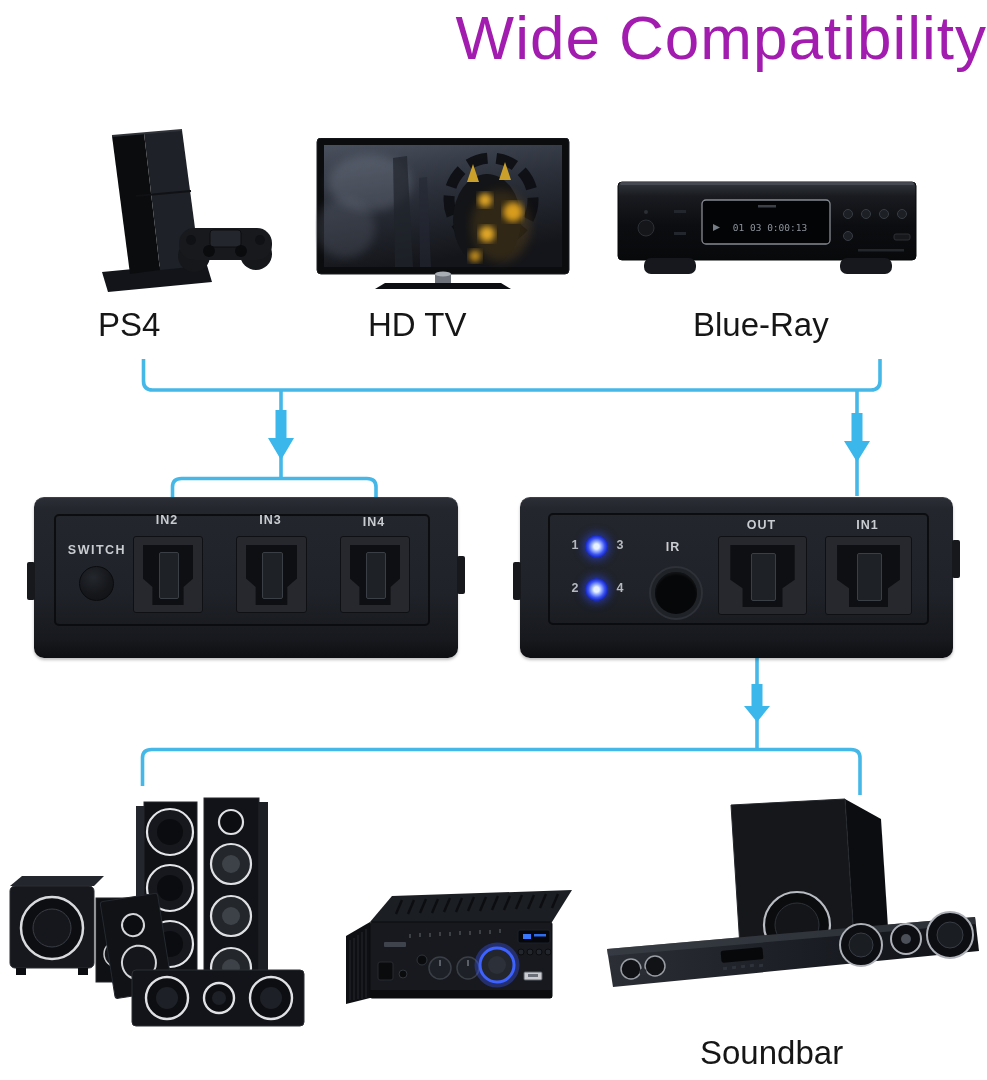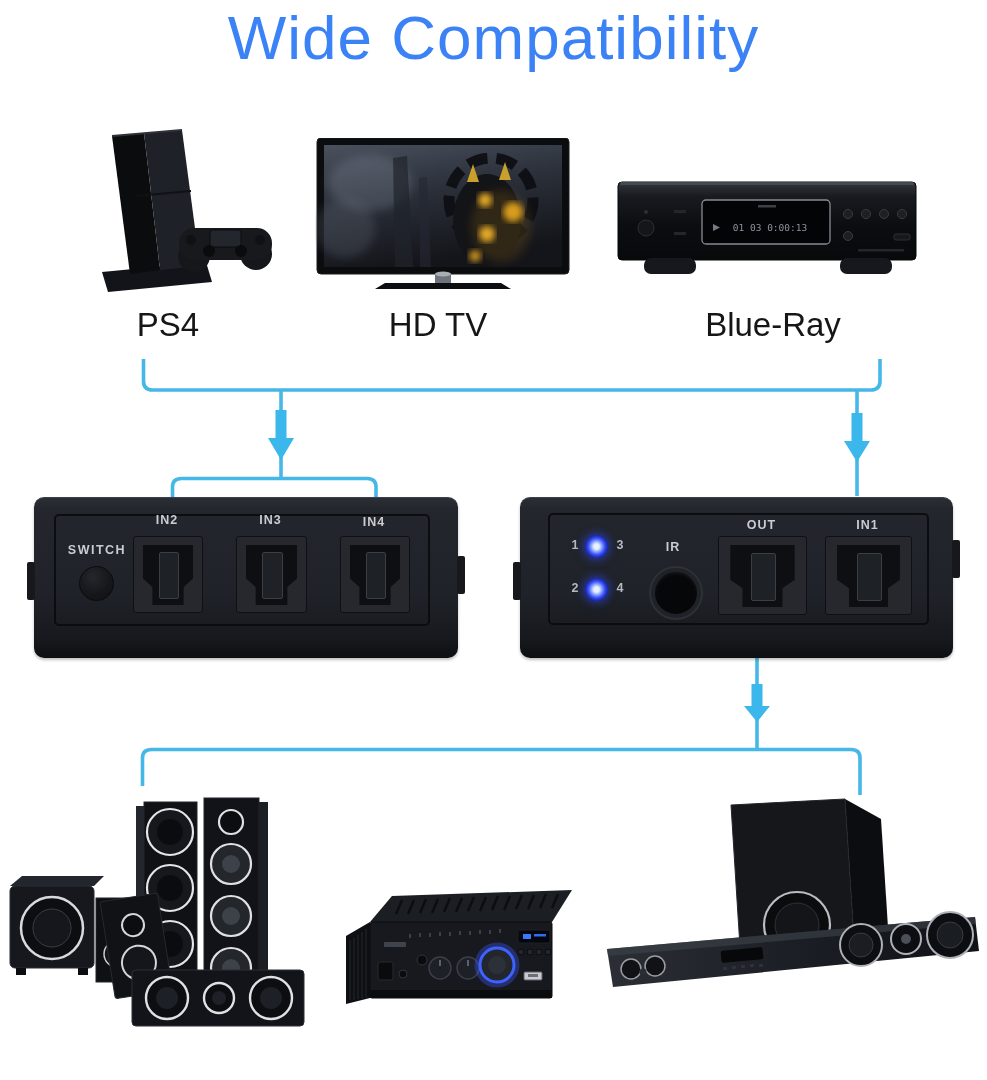--- a/index.html
+++ b/index.html
@@ -3,25 +3,25 @@
 <meta charset="utf-8">
 <style>
   html,body{margin:0;padding:0;background:#ffffff;}
   #canvas{
     position:relative;width:987px;height:1080px;margin:0 auto;
     background:#ffffff;overflow:hidden;
     font-family:"Liberation Sans", sans-serif;
   }
   .abs{position:absolute;}
   #title{
-    left:0;top:2px;width:987px;text-align:center;
-    font-size:62px;font-weight:400;letter-spacing:1px;color:#3b82f6;
+    left:0;top:2px;width:987px;text-align:right;
+    font-size:62px;font-weight:400;letter-spacing:1px;color:#a21caf;
   }
   .dev-label{
-    position:absolute;text-align:center;font-size:33px;color:#161616;
+    position:absolute;text-align:left;font-size:33px;color:#161616;
     white-space:nowrap;
   }
   
   #connectors{left:0;top:0;pointer-events:none;}
   .connector-line{stroke:var(--connector,#45b8e8);stroke-width:3.6;fill:none;}
   .connector-arrow{fill:var(--arrow,#3bb7ec);}
   
   .switch-box{
     position:absolute;height:160px;border-radius:10px;
     background:linear-gradient(180deg,#2b2e36 0%,#23262c 7%,#1f2228 60%,#17191e 88%,#0e0f12 100%);
@@ -380,14 +380,15 @@
     <rect x="118" y="156" width="42" height="12" rx="2" fill="#07080a" transform="rotate(-5 139 162)"></rect>
     <g fill="#2e323a">
       <rect x="120" y="174" width="4" height="3" transform="rotate(-5 122 175)"></rect>
       <rect x="129" y="173" width="4" height="3" transform="rotate(-5 131 174)"></rect>
       <rect x="138" y="172" width="4" height="3" transform="rotate(-5 140 173)"></rect>
       <rect x="147" y="171" width="4" height="3" transform="rotate(-5 149 173)"></rect>
       <rect x="156" y="171" width="4" height="3" transform="rotate(-5 158 172)"></rect>
     </g>
   </svg>
 
+  <div class="dev-label" style="left:700px;top:1034px;width:200px">Soundbar</div>
 
 </div>
 
 </body></html>

